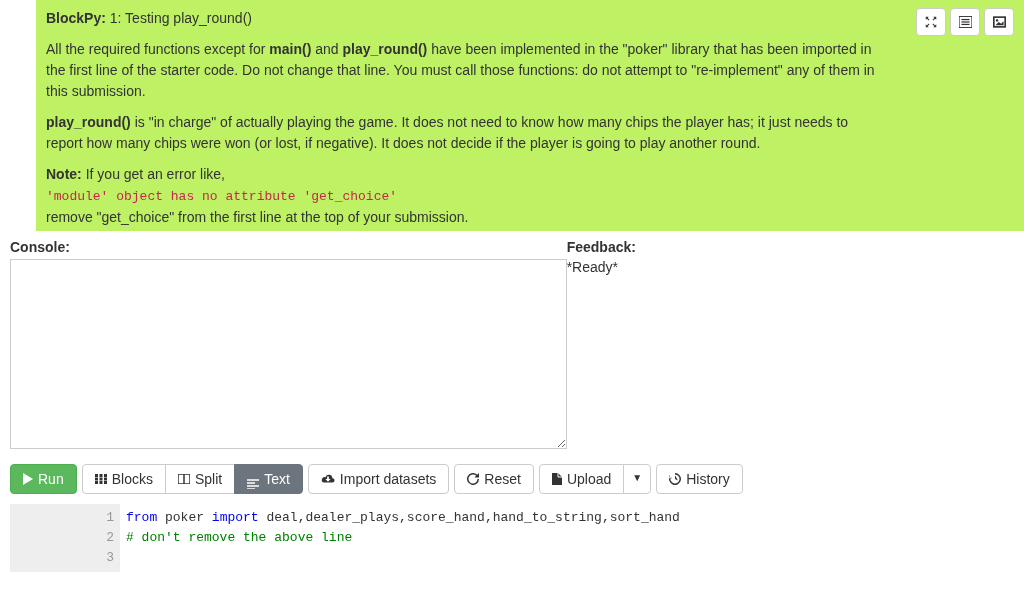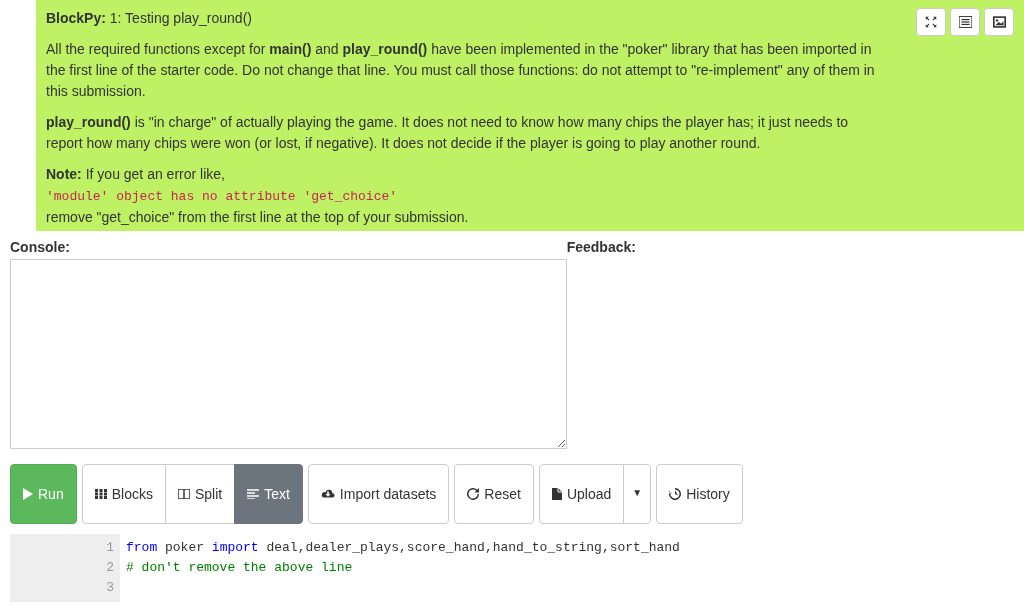--- a/index.html
+++ b/index.html
@@ -82,21 +82,21 @@
     .toolbar {
       padding: 5px 10px 10px 10px;
       display: flex;
       gap: 5px;
       align-items: center;
     }
     .btn {
       display: inline-flex;
       align-items: center;
       gap: 5px;
-      padding: 19px 12px;
+      padding: 4px 12px;
       font-size: 14px;
       line-height: 1.42857143;
       border: 1px solid #ccc;
       border-radius: 4px;
       background: #fff;
       color: #333;
       cursor: pointer;
       white-space: nowrap;
     }
     .btn-success {
@@ -115,20 +115,21 @@
     .btn-group .btn {
       border-radius: 0;
     }
     .btn-group .btn:first-child {
       border-top-left-radius: 4px;
       border-bottom-left-radius: 4px;
     }
     .btn-group .btn:last-child {
       border-top-right-radius: 4px;
       border-bottom-right-radius: 4px;
+      align-items: flex-end;
     }
     .btn-group .btn + .btn {
       margin-left: -1px;
     }
     .upload-group {
       display: flex;
     }
     .upload-group .btn:first-child {
       border-top-right-radius: 0;
       border-bottom-right-radius: 0;
@@ -217,20 +218,21 @@
   </p>
 </div>
 
 <div class="panels">
   <div class="console-panel">
     <div class="panel-title">Console:</div>
     <div class="console-box"></div>
   </div>
   <div class="feedback-panel">
     <div class="panel-title">Feedback:</div>
+    <div class="feedback-text">*Ready*</div>
   </div>
 </div>
 
 <div class="toolbar">
   <button class="btn btn-success">
     <svg width="10" height="12" viewBox="0 0 10 12">
         <path d="M0 0 L10 6 L0 12 Z" fill="#fff"></path>
       </svg>
     <span>Run</span>
   </button>

